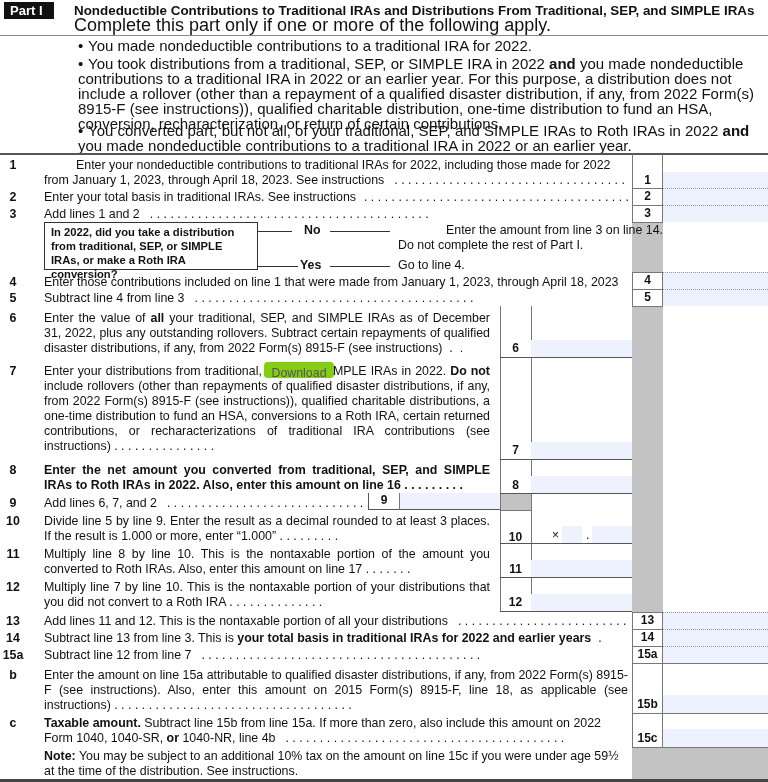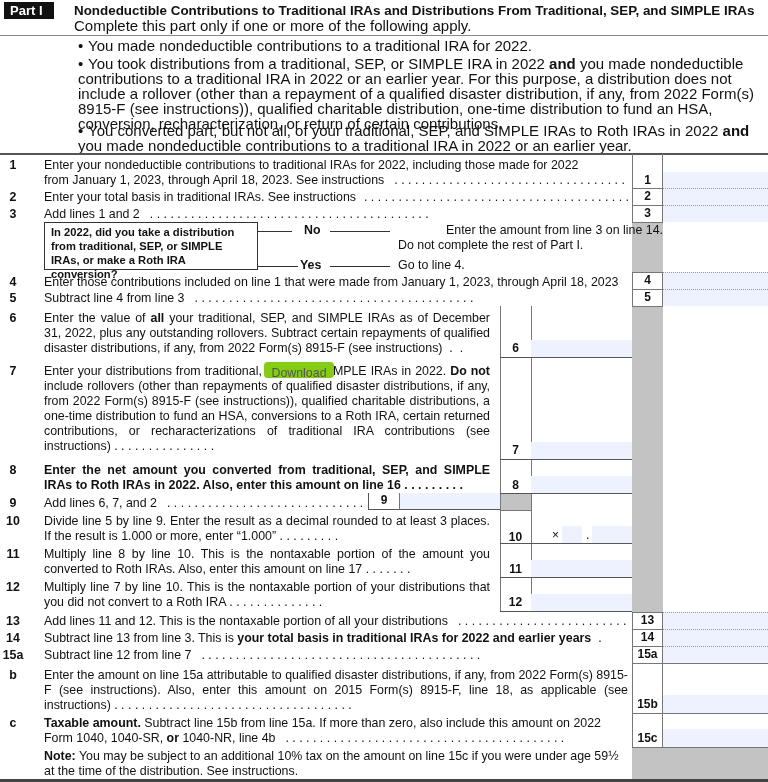--- a/index.html
+++ b/index.html
@@ -1,21 +1,21 @@
 <!DOCTYPE html>
 <html><head>
 <meta charset="utf-8">
 <style>
   * { box-sizing: border-box; margin: 0; padding: 0; }
   html, body { width: 768px; height: 782px; background: #fff; overflow: hidden; }
   body { position: relative; font-family: "Liberation Sans", sans-serif; color: #111; font-size: 12.4px; line-height: 15px; }
   .abs { position: absolute; }
   .part-badge { left: 4px; top: 2px; width: 50px; height: 17px; background: #111; color: #fff; font-weight: bold; font-size: 13px; line-height: 17px; padding-left: 6px; }
   .part-title { left: 74px; top: 2px; font-weight: bold; font-size: 13.4px; line-height: 17px; white-space: nowrap; }
-  .part-sub { left: 74px; top: 18px; font-size: 15px; white-space: nowrap; }
+  .part-sub { left: 74px; top: 18px; font-size: 18px; white-space: nowrap; }
   .hr { left: 0; width: 768px; height: 1px; background: #888; }
   .hr.thick { height: 2px; background: #555; }
   .bullet { left: 78px; width: 686px; font-size: 15px; line-height: 15px; }
   .bullet .dot { display: inline-block; width: 10px; }
   .ln { left: 0; width: 26px; text-align: center; font-weight: bold; font-size: 12.4px; }
   .txt { left: 44px; font-size: 12.4px; line-height: 15px; }
   .justify { text-align: justify; text-align-last: left; }
   .dots { letter-spacing: 0; white-space: nowrap; overflow: hidden; }
   .lbl { font-weight: bold; font-size: 12px; text-align: center; line-height: 15px; border-top: 1px solid #777; }
   .lblcol { left: 632px; width: 31px; }
@@ -46,21 +46,21 @@
 </div>
 <div class="abs bullet" style="top:123px;">
   <span class="dot">•</span><span>You converted part, but not all, of your traditional, SEP, and SIMPLE IRAs to Roth IRAs in 2022 </span><b>and</b><span> you made nondeductible contributions to a traditional IRA in 2022 or an earlier year.</span>
 </div>
 <div class="abs hr thick" style="top:153px;"></div>
 
 <div class="abs vline" style="left:632px; top:154px; height:626px;"></div>
 <div class="abs vline" style="left:662px; top:154px; height:626px;"></div>
 
 <div class="abs ln" style="top:158px;">1</div>
-<div class="abs txt justify" style="top:158px; width:584px;">Enter your nondeductible contributions to traditional IRAs for 2022, including those made for 2022</div>
+<div class="abs txt justify" style="top:158px; width:584px;margin-left:32px;">Enter your nondeductible contributions to traditional IRAs for 2022, including those made for 2022</div>
 <div class="abs txt dots" style="top:173px; width:584px;"><span>from January 1, 2023, through April 18, 2023. See instructions</span><span style="padding-left:10px">. . . . . . . . . . . . . . . . . . . . . . . . . . . . . . . . . . . . . . . . .</span></div>
 <div class="abs lblcol lbl" style="top:173px; height:15px; border-top:none;">1</div>
 <div class="abs incol field" style="top:172px; height:16px; border-top:none;"></div>
 
 <div class="abs ln" style="top:190px;">2</div>
 <div class="abs txt dots" style="top:190px; width:584px;"><span>Enter your total basis in traditional IRAs. See instructions</span><span style="padding-left:8px">. . . . . . . . . . . . . . . . . . . . . . . . . . . . . . . . . . . . . . . . .</span></div>
 <div class="abs lblcol lbl" style="top:188px; height:17px;">2</div>
 <div class="abs incol field" style="top:188px; height:17px;"></div>
 
 <div class="abs ln" style="top:207px;">3</div>

